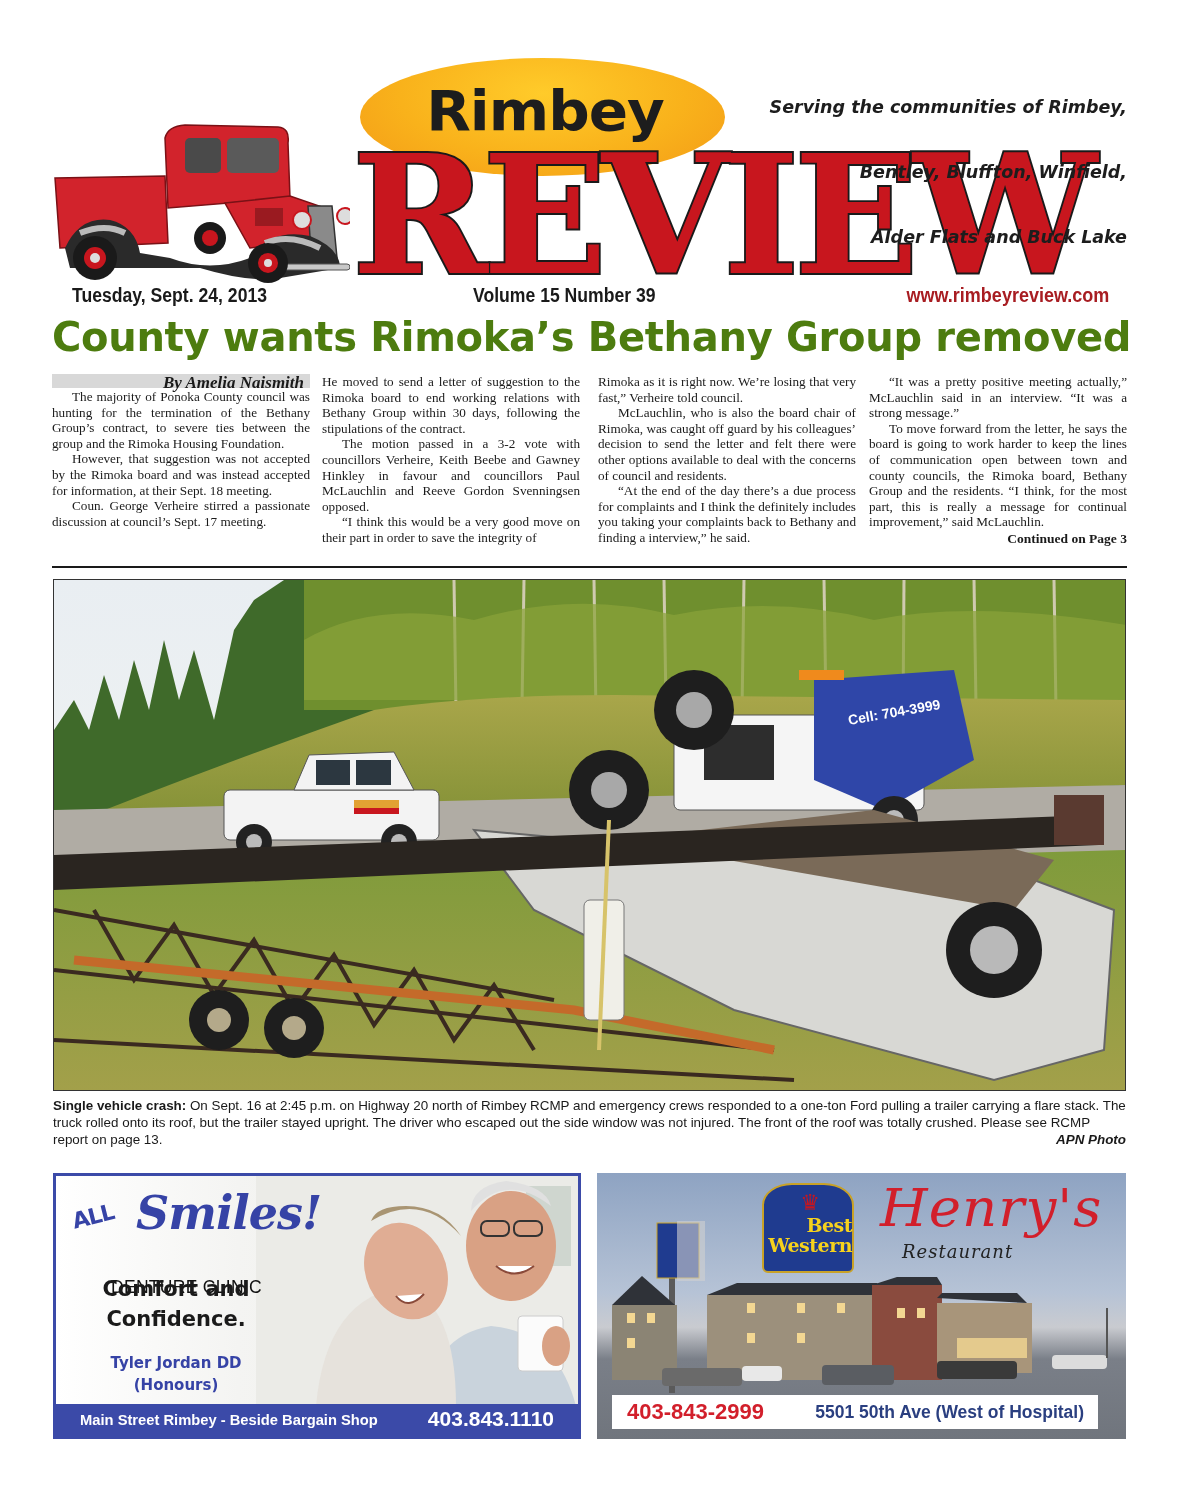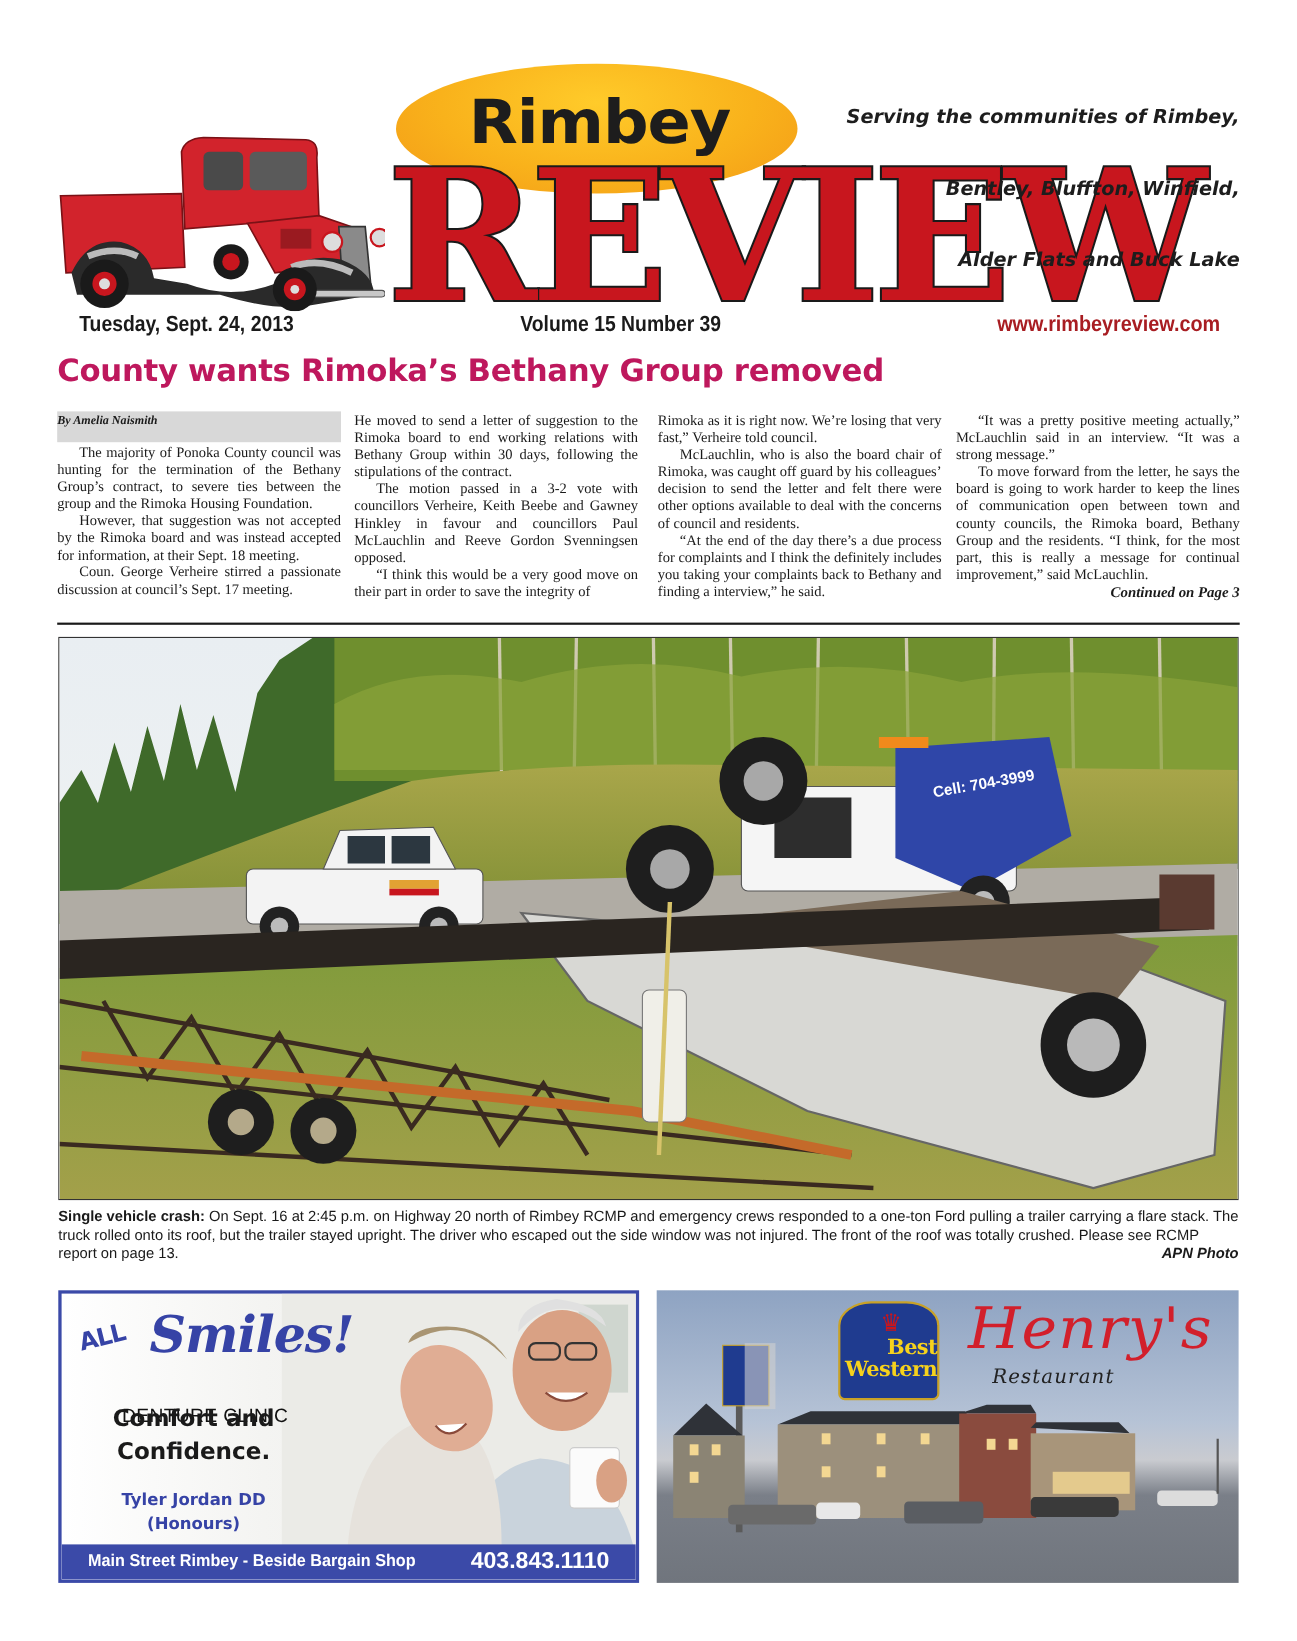--- a/index.html
+++ b/index.html
@@ -25,37 +25,37 @@
              font-size: 17.5px; line-height: 21px; color: #1d1d1d; }
   .tagline span { display: block; margin-top: 44px; }
 
   .infobar { position: absolute; left: 50px; top: 284px; width: 1079px; height: 28px;
              font-family: "Liberation Sans", sans-serif; font-weight: bold; font-size: 20px; }
   .infobar .date { position: absolute; left: 22px; top: 0; color: #1a1a1a; transform: scaleX(0.88); transform-origin: left; }
   .infobar .vol { position: absolute; left: 423px; top: 0; color: #1a1a1a; transform: scaleX(0.88); transform-origin: left; }
   .infobar .url { position: absolute; right: 20px; top: 0; color: #a81d22; transform: scaleX(0.9); transform-origin: right; }
 
   .headline { position: absolute; left: 52px; top: 312px; width: 1075px; height: 50px;
-              font-family: "DejaVu Sans", sans-serif; font-weight: 900; font-size: 28px;
-              letter-spacing: -0.3px; color: #be185d; white-space: nowrap; line-height: 50px;
+              font-family: "DejaVu Sans", sans-serif; font-weight: 900; font-size: 40px;
+              letter-spacing: -0.3px; color: #4d7c0f; white-space: nowrap; line-height: 50px;
               transform: scaleX(1.0); transform-origin: left; }
 
   
   .article { position: absolute; left: 52px; top: 374px; width: 1075px; height: 182px; }
   .col { position: absolute; top: 0; width: 258px; font-size: 13.2px; line-height: 15.6px;
          text-align: justify; hyphens: none; }
   .col p { text-indent: 20px; }
   .col p.noindent { text-indent: 0; }
   .col1 { left: 0; }
   .col2 { left: 270px; }
   .col3 { left: 546px; }
   .col4 { left: 817px; }
-  .byline { background: #d8d8d8; text-align: left; font-style: italic; font-weight: bold;
-            font-size: 11px; padding: 1px 6px 1px 0; margin-bottom: 1px; height: 28px; }
-  .cont { text-align: right; font-style: italic; font-weight: bold; font-size: 13.5px; margin-top: 1px; }
+  .byline { background: #d8d8d8; text-align: right; font-style: italic; font-weight: bold;
+            font-size: 17px; padding: 1px 6px 1px 0; margin-bottom: 1px; height: 14px; }
+  .cont { text-align: right; font-weight: bold; font-size: 13.5px; margin-top: 1px; }
   .rule { position: absolute; left: 52px; top: 566px; width: 1075px; height: 2px; background: #1a1a1a; }
 
   
   .photo { position: absolute; left: 53px; top: 579px; width: 1073px; height: 512px;
            overflow: hidden; border: 1px solid #333; }
   .photo svg { display: block; }
   .caption { position: absolute; left: 53px; top: 1097px; width: 1073px;
              font-family: "Liberation Sans", sans-serif; font-size: 13.4px; line-height: 17px; color: #1a1a1a; }
   .caption b { font-weight: bold; }
   .credit { text-align: right; font-weight: bold; font-style: italic; margin-top: -17px; }
@@ -349,13 +349,17 @@
   </svg>
   <div class="bwlogo">
     <div class="crown">♛</div>
     <div class="t">
       <div>Best</div>
       <div>Western</div>
     </div>
   </div>
   <div class="henrys">Henry's</div>
   <div class="restaurant">Restaurant</div>
+  <div class="info">
+    <span class="phone">403-843-2999</span>
+    <span class="addr">5501 50th Ave (West of Hospital)</span>
+  </div>
 </aside>
 
 </body></html>

